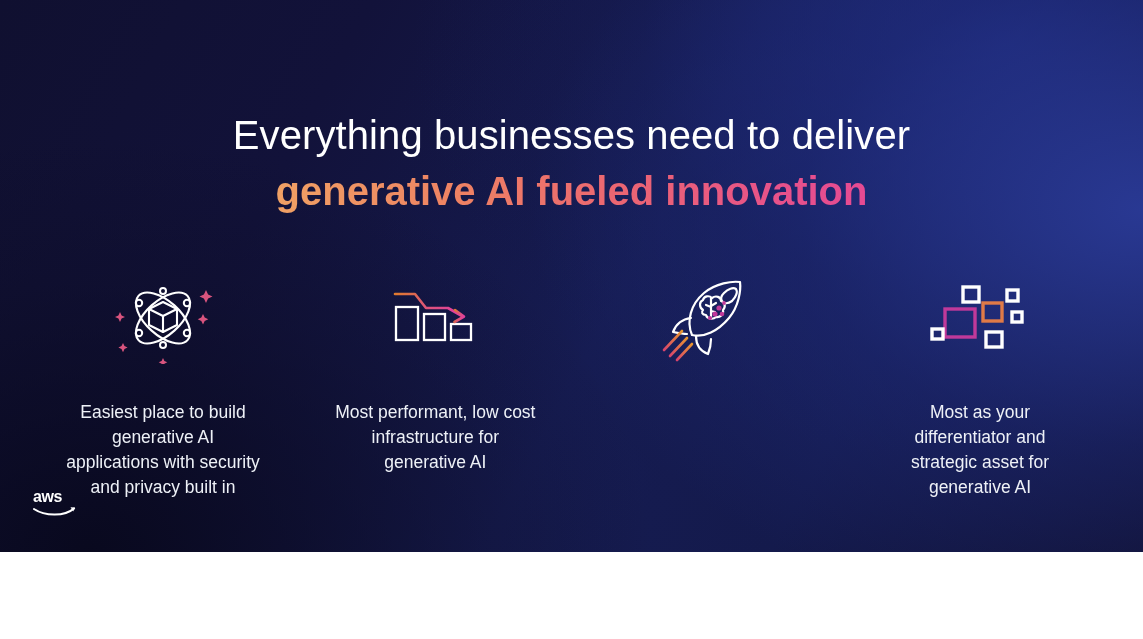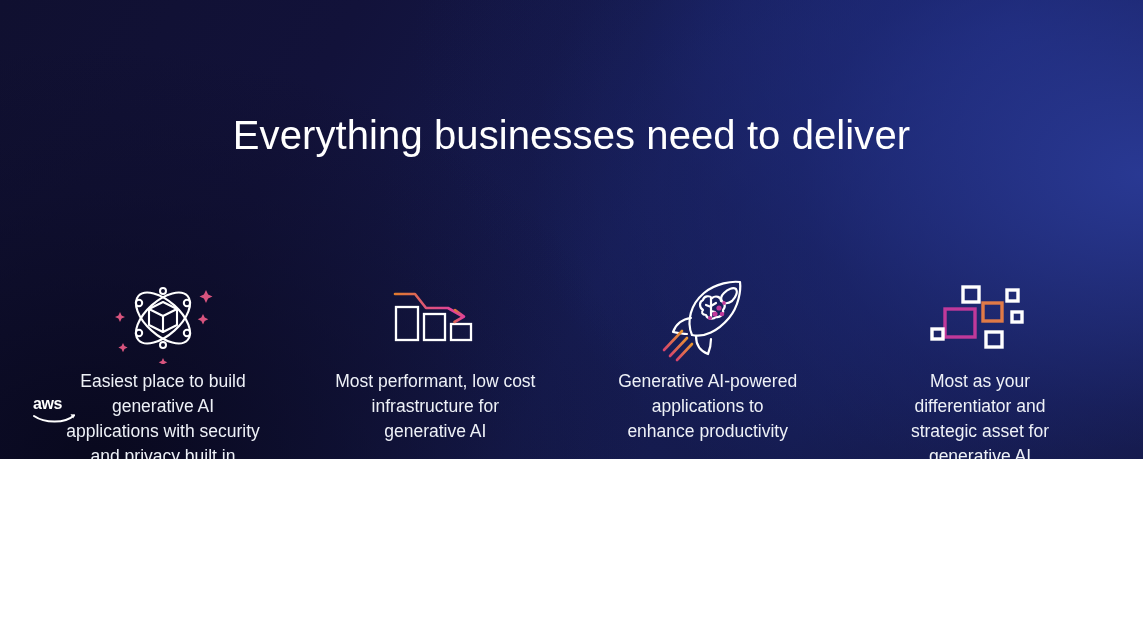--- a/index.html
+++ b/index.html
@@ -6,21 +6,21 @@
   * { margin:0; padding:0; box-sizing:border-box; }
 
   html, body {
     width:1143px; height:639px;
     overflow:hidden;
     font-family:"Liberation Sans", sans-serif;
   }
 
   #slide {
     position:relative;
-    width:1143px; height:459px;
+    width:1143px; height:552px;
     background:
       radial-gradient(ellipse 900px 620px at 100% 38%, rgba(42,58,150,0.95) 0%, rgba(30,42,120,0.55) 38%, rgba(20,26,78,0.12) 68%, rgba(16,20,60,0) 85%),
       radial-gradient(ellipse 760px 540px at 88% 8%, rgba(34,48,140,0.75) 0%, rgba(24,32,96,0.28) 48%, rgba(18,22,64,0) 78%),
       radial-gradient(ellipse 700px 520px at 8% 100%, rgba(8,8,28,0.92) 0%, rgba(12,12,38,0.4) 52%, rgba(16,16,48,0) 80%),
       linear-gradient(118deg, #101030 0%, #12123a 26%, #161c52 54%, #141a4c 74%, #10102f 100%);
     overflow:hidden;
   }
 
   
   #title-block {
@@ -82,21 +82,21 @@
     align-items:center;
   }
   .icon-wrap {
     height:92px;
     width:110px;
     display:flex;
     align-items:center;
     justify-content:center;
   }
   .caption {
-    margin-top:5px;
+    margin-top:36px;
     font-size:17.5px;
     line-height:1.42;
     color:#eef1f7;
     text-align:center;
     font-weight:400;
     white-space:pre-line;
   }
 
   
   #aws-logo {
@@ -105,20 +105,21 @@
     width:46px; height:30px;
   }
 </style>
 </head>
 <body>
 
 <div id="slide">
 
   <div id="title-block">
     <div class="title-line1">Everything businesses need to deliver</div>
+    <div class="title-line2">generative AI fueled innovation</div>
   </div>
 
   <div id="columns">
 
     <div class="column">
       <div class="icon-wrap">
         <svg width="104" height="92" viewBox="0 0 104 92" fill="none" aria-hidden="true">
           <g stroke="#ffffff" stroke-width="2.1" fill="none" stroke-linecap="round" stroke-linejoin="round">
             <ellipse cx="52" cy="46" rx="33" ry="17" transform="rotate(42 52 46)"></ellipse>
             <ellipse cx="52" cy="46" rx="33" ry="17" transform="rotate(-42 52 46)"></ellipse>
@@ -205,23 +206,20 @@
             <circle cx="54" cy="46" r="2.1"></circle>
             <circle cx="68" cy="31" r="1.9"></circle>
           </g>
           <g stroke="url(#trailGrad)" stroke-width="2.6" stroke-linecap="round">
             <path d="M8 78 L26 59"></path>
             <path d="M14 84 L31 66"></path>
             <path d="M21 88 L36 72"></path>
           </g>
         </svg>
       </div>
-      <div class="caption">Generative AI-powered
-applications to
-enhance productivity</div>
     </div>
 
     <div class="column">
       <div class="icon-wrap">
         <svg width="104" height="92" viewBox="0 0 104 92" fill="none" aria-hidden="true">
           <g fill="none" stroke-width="3.4">
             <rect x="17" y="37" width="30" height="28" stroke="#c0399a"></rect>
             <rect x="55" y="31" width="19" height="18" stroke="#e07a47"></rect>
             <rect x="35" y="15" width="16" height="15" stroke="#ffffff"></rect>
             <rect x="79" y="18" width="11" height="11" stroke="#ffffff"></rect>

